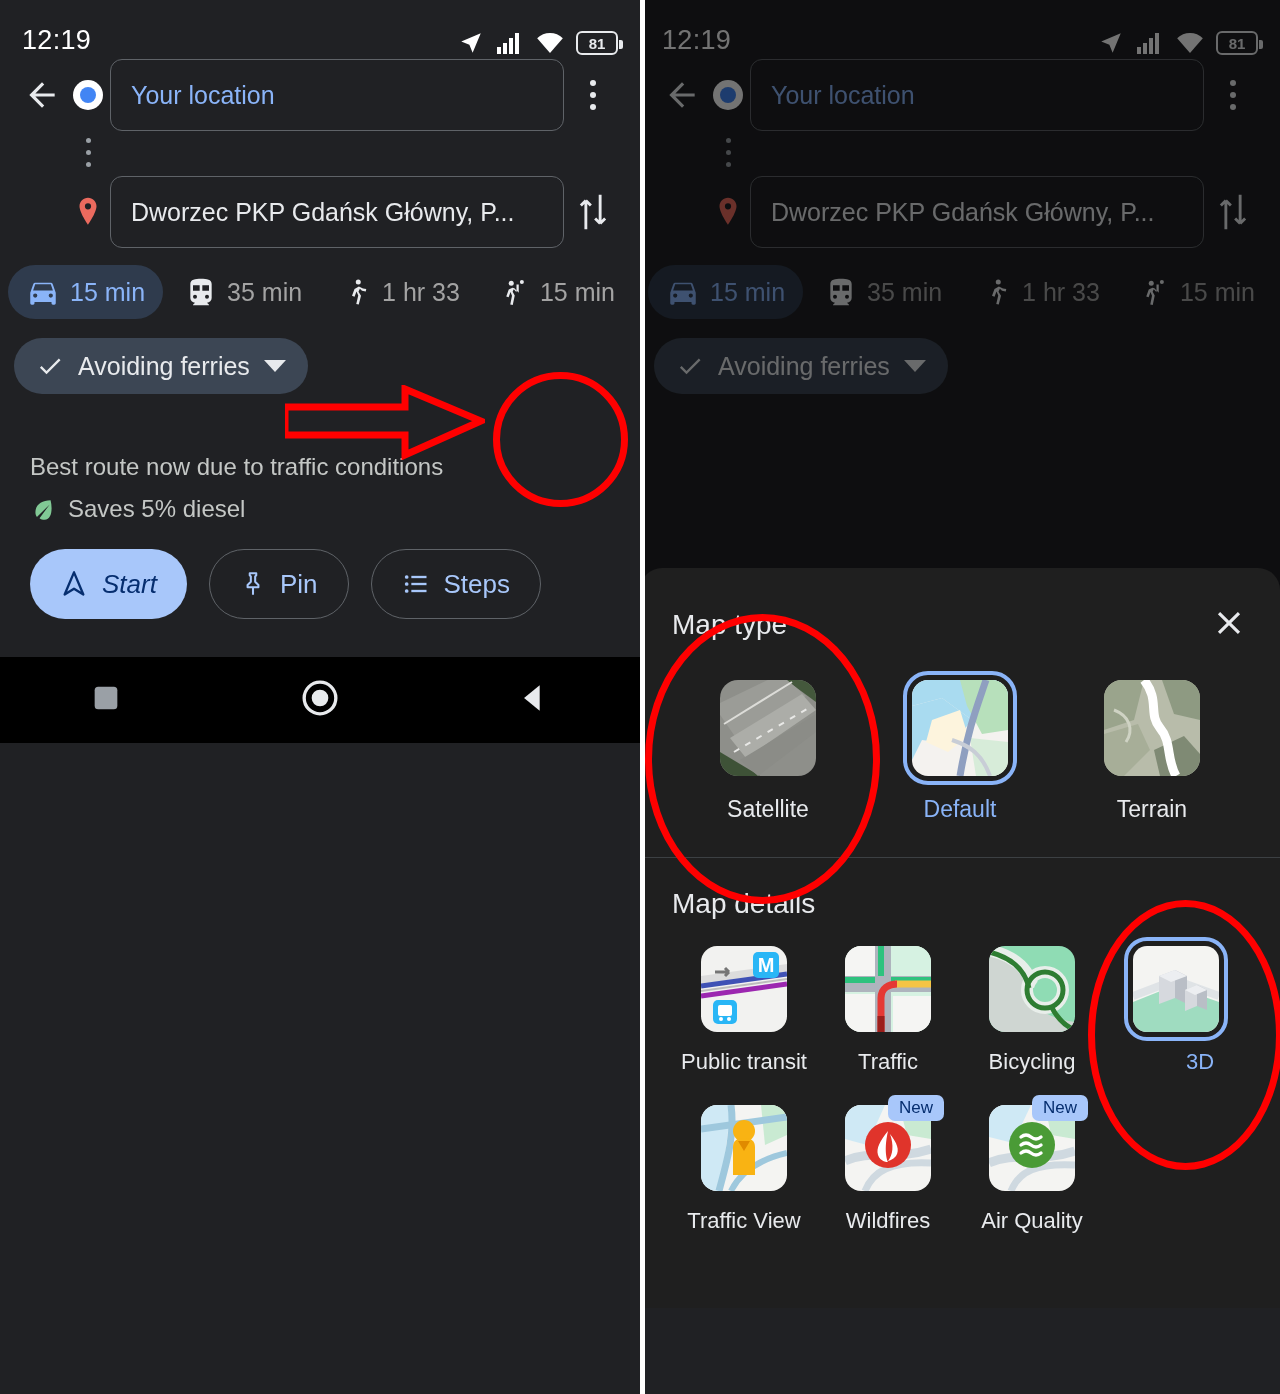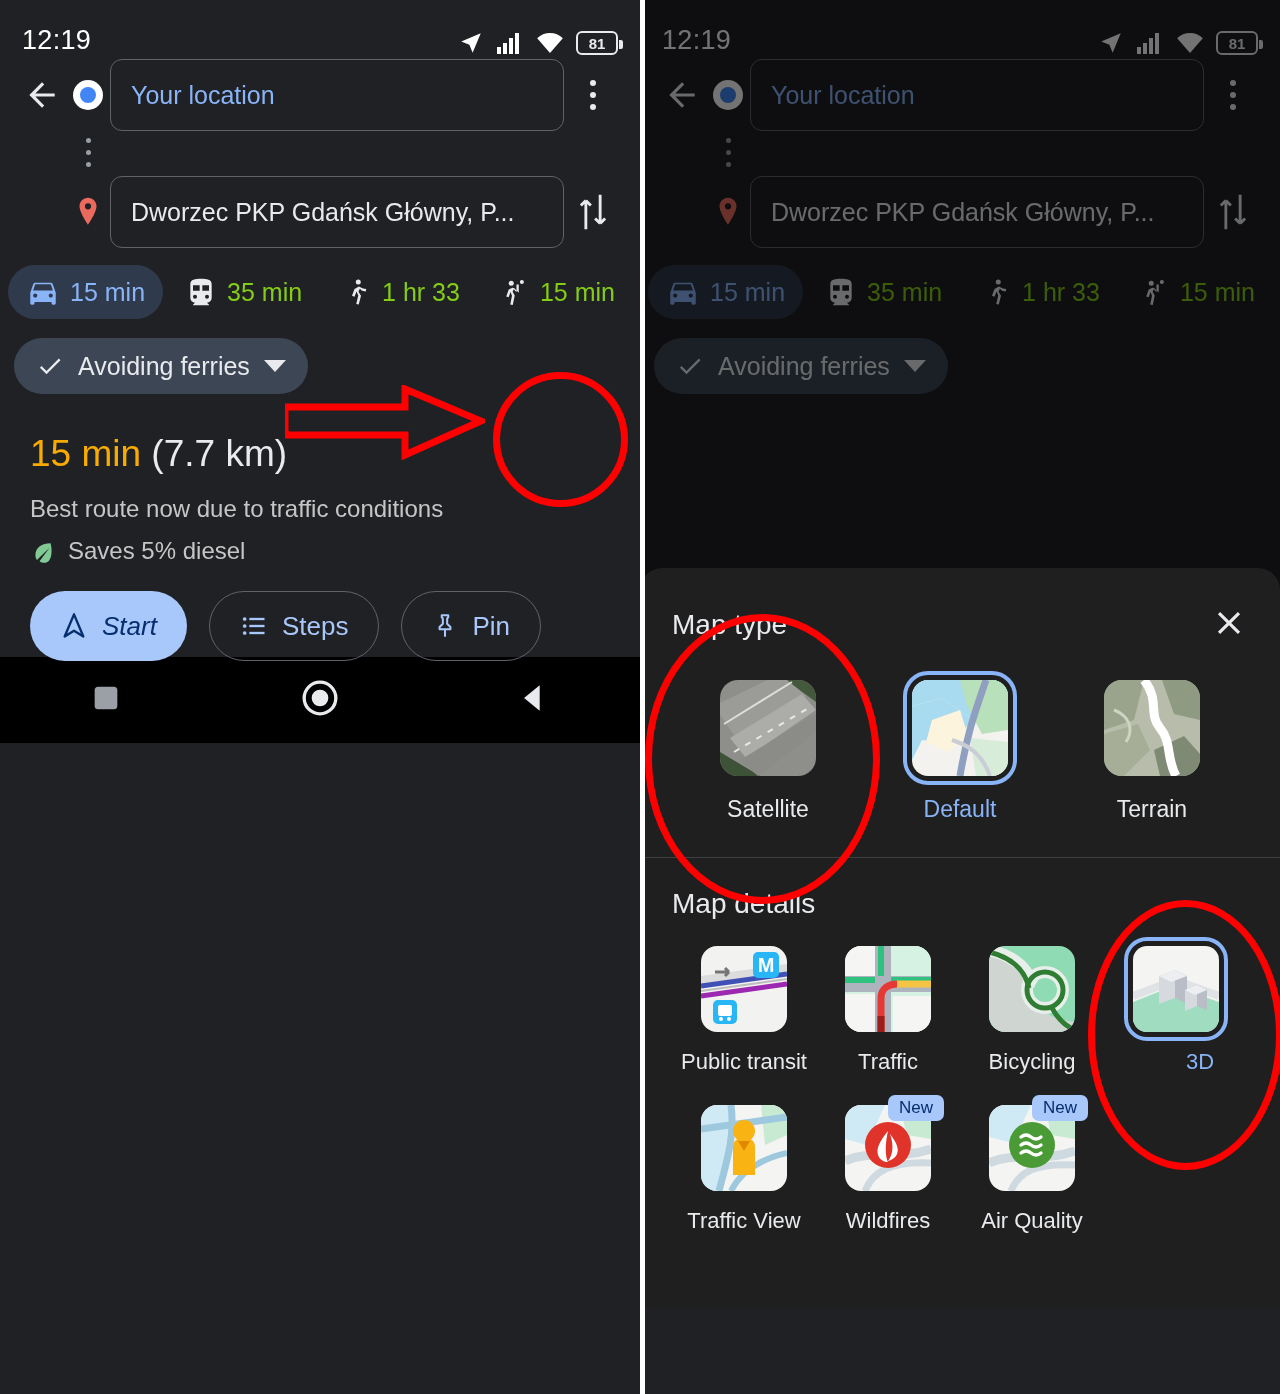--- a/index.html
+++ b/index.html
@@ -39,40 +39,40 @@
   .kebab span { width:6px; height:6px; border-radius:50%; background:#e8eaed; display:block;}
   .row-mid { display:flex; }
   .dots-vert-inner { width:44px; margin-left:48px; display:flex; flex-direction:column; align-items:center; gap:7px; padding: 4px 0;}
   .dots-vert-inner span { width:5px;height:5px;border-radius:50%;background:#9aa0a6;display:block;}
   .row2 { display:flex; align-items:center; height:78px; margin-top:2px; }
   .swap { width:58px; display:flex; align-items:center; justify-content:center; cursor:pointer;}
 
   
   .modes { display:flex; align-items:center; height: 66px; padding: 0 8px; gap: 4px; background:#202124; overflow:hidden;}
   .mode { display:flex; align-items:center; gap:10px; padding: 0 18px; height: 54px; border-radius: 27px;
-          color:#84cc16; font-size: 25px; white-space: nowrap; cursor:pointer;}
+          color:#a3a3a3; font-size: 25px; white-space: nowrap; cursor:pointer;}
   .mode.sel { background:#2f3b4d; color:#8ab4f8; }
   .mode .lbl { font-size: 25px; }
 
   
   .optbar { height: 82px; background:#202124; display:flex; align-items:center; padding: 0 14px; }
   .chip { display:flex; align-items:center; gap:14px; height: 56px; padding: 0 22px; border-radius:28px;
           background: #3c4654; color:#e8eaed; font-size:25px; cursor:pointer;}
   .chip .caret { width:0;height:0;border-left:11px solid transparent;border-right:11px solid transparent;border-top:12px solid #e8eaed; }
 
   
   .map { position: relative; flex: 1; overflow: hidden; background:#1b2436; }
   .mapsvg { position:absolute; inset:0; width:100%; height:100%; }
 
   
   .routepanel { background:#202124; padding: 26px 30px 0; height: 250px;}
   .rtime { font-size: 37px; color:#f9ab00; }
   .rtime .dist { color:#e8eaed; }
   .rsub { color:#c4c7c5; font-size:24px; margin-top: 20px;}
-  .rsave { color:#c4c7c5; font-size:24px; margin-top:14px; display:flex; align-items:flex-end; gap:12px;}
+  .rsave { color:#c4c7c5; font-size:24px; margin-top:14px; display:flex; align-items:center; gap:12px;}
   .actions { display:flex; gap:22px; margin-top: 26px; }
   .btn { height: 70px; border-radius:35px; display:flex; align-items:center; gap:14px; padding: 0 30px; font-size:26px; cursor:pointer;}
   .btn.primary { background:#a8c7fa; color:#062e6f;font-style:italic; }
   .btn.outline { border:1px solid #5f6368; color:#a8c7fa; }
 
   
   .navbar { height: 86px; background:#000; display:flex; align-items:center; justify-content:space-around; }
   .navbar .nb { cursor:pointer; }
 
   
@@ -274,56 +274,52 @@
         <path d="M250 25 C 238 130, 232 240, 248 340 C 258 400, 272 435, 290 455
                  C 270 485, 220 510, 160 520 C 100 530, 40 540, 0 548" stroke="#1a73e8" stroke-width="13" fill="none" stroke-linecap="round"></path>
 
         <path d="M286 448 L291 470" stroke="#f5a623" stroke-width="13" fill="none"></path>
         <path d="M291 470 L295 492" stroke="#e0392b" stroke-width="13" fill="none"></path>
       </svg>
 
     </div>
 
     <div class="routepanel">
-      <div class="rtime">
-        <span>15 min</span>
-        <span class="dist">(7.7 km)</span>
-      </div>
       <div class="rsub">Best route now due to traffic conditions</div>
       <div class="rsave">
         <svg width="26" height="26" viewBox="0 0 24 24">
             <path d="M19 4C11 4 5 8 5 15c0 2 .6 3.4 1.4 4.4L18 8l-9.2 12.6C10 21.6 11.6 22 13.5 22 20 22 21 12 19 4z" fill="#81c995"></path>
           </svg>
         <span>Saves 5% diesel</span>
       </div>
       <div class="actions">
         <div class="btn primary">
           <svg width="28" height="28" viewBox="0 0 24 24">
               <path d="M12 2 4 21l8-5 8 5L12 2z" fill="none" stroke="#062e6f" stroke-width="2" stroke-linejoin="round"></path>
             </svg>
           <span>Start</span>
+        </div>
+        <div class="btn outline">
+          <svg width="26" height="28" viewBox="0 0 24 24">
+            <path d="M9 2h6v2l-1 1v5l3 3v2H7v-2l3-3V5L9 4V2zM12 15v7" stroke="#a8c7fa" stroke-width="1.9" fill="none" stroke-linejoin="round"></path>
+          </svg>
+          <span>Pin</span>
         </div>
         <div class="btn outline">
           <svg width="28" height="28" viewBox="0 0 24 24">
             <g fill="#a8c7fa">
                 <circle cx="4" cy="6" r="1.6"></circle>
                 <circle cx="4" cy="12" r="1.6"></circle>
                 <circle cx="4" cy="18" r="1.6"></circle>
                 <rect x="8" y="5" width="13" height="2"></rect>
                 <rect x="8" y="11" width="13" height="2"></rect>
                 <rect x="8" y="17" width="13" height="2"></rect>
               </g>
           </svg>
           <span>Steps</span>
-        </div>
-        <div class="btn outline">
-          <svg width="26" height="28" viewBox="0 0 24 24">
-            <path d="M9 2h6v2l-1 1v5l3 3v2H7v-2l3-3V5L9 4V2zM12 15v7" stroke="#a8c7fa" stroke-width="1.9" fill="none" stroke-linejoin="round"></path>
-          </svg>
-          <span>Pin</span>
         </div>
       </div>
     </div>
 
     <div class="navbar">
       <div class="nb"><svg width="34" height="34" viewBox="0 0 24 24">
             <rect x="4" y="4" width="16" height="16" rx="2.5" fill="#9aa0a6"></rect>
           </svg></div>
       <div class="nb"><svg width="40" height="40" viewBox="0 0 24 24">
             <circle cx="12" cy="12" r="9.5" fill="none" stroke="#e8eaed" stroke-width="2"></circle>

